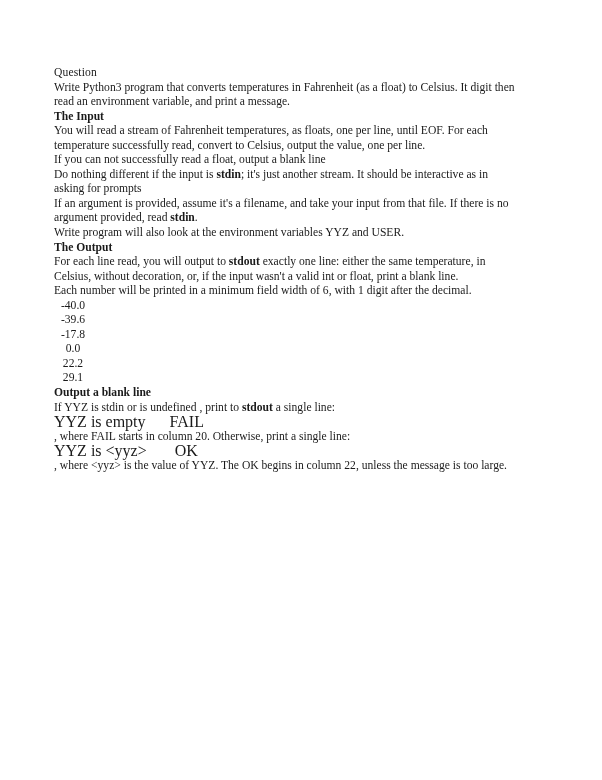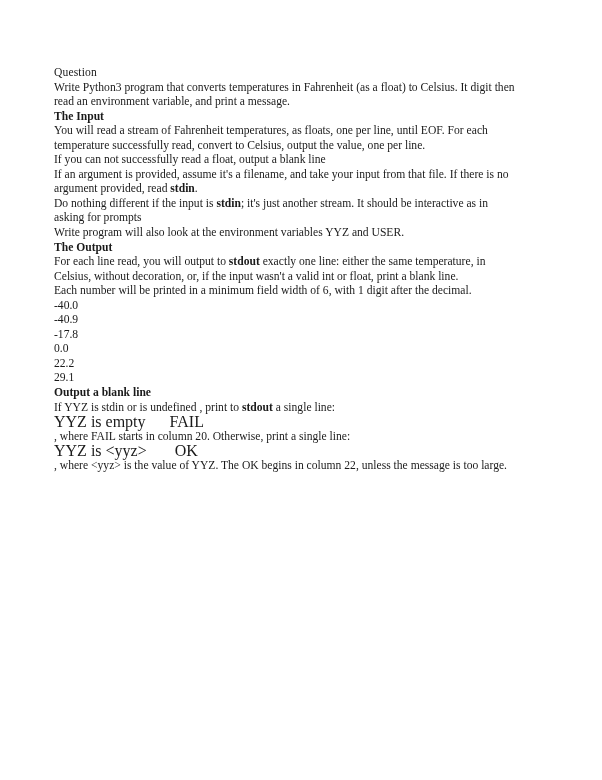--- a/index.html
+++ b/index.html
@@ -51,21 +51,21 @@
   
   .numbers {
     margin: 0;
     padding: 0;
     list-style: none;
   }
   .num {
     font-size: 11.6px;
     line-height: 14.55px;
     width: 38px;
-    text-align: left;
+    text-align: center;
     white-space: pre;
   }
   
   .cols {
     font-size: 16px;
     line-height: 14.55px;
     white-space: pre;
   }
 </style>
 </head>
@@ -73,31 +73,31 @@
 
 <div id="page">
   <div id="doc">
 
     <div class="line">Question</div>
     <p class="para">Write Python3 program that converts temperatures in Fahrenheit (as a float) to Celsius. It digit then read an environment variable, and print a message.</p>
 
     <div class="head">The Input</div>
     <p class="para"><span>You will read a stream of Fahrenheit temperatures, as floats, one per line, until EOF. For each temperature successfully read, convert to Celsius, output the value, one per line.</span></p>
     <p class="para"><span>If you can not successfully read a float, output a blank line</span></p>
+    <p class="para"><span>Do nothing different if the input is </span><b>stdin</b><span>; it's just another stream. It should be interactive as in asking for prompts</span></p>
     <p class="para"><span>If an argument is provided, assume it's a filename, and take your input from that file. If there is no argument provided, read </span><b>stdin</b><span>.</span></p>
-    <p class="para"><span>Do nothing different if the input is </span><b>stdin</b><span>; it's just another stream. It should be interactive as in asking for prompts</span></p>
     <p class="para"><span>Write program will also look at the environment variables YYZ and USER.</span></p>
 
     <div class="head">The Output</div>
     <p class="para"><span>For each line read, you will output to </span><b>stdout</b><span> exactly one line: either the same temperature, in Celsius, without decoration, or, if the input wasn't a valid int or float, print a blank line.</span></p>
     <p class="para"><span>Each number will be printed in a minimum field width of 6, with 1 digit after the decimal.</span></p>
 
     <div class="numbers">
         <div class="num">-40.0</div>
-        <div class="num">-40.9</div>
+        <div class="num">-39.6</div>
         <div class="num">-17.8</div>
         <div class="num">0.0</div>
         <div class="num">22.2</div>
         <div class="num">29.1</div>
       </div>
 
     <div class="head">Output a blank line</div>
     <p class="para"><span>If YYZ is stdin or is undefined , print to </span><b>stdout</b><span> a single line:</span></p>
     <div class="cols">YYZ is empty      FAIL</div>
     <p class="para">, where FAIL starts in column 20. Otherwise, print a single line:</p>

